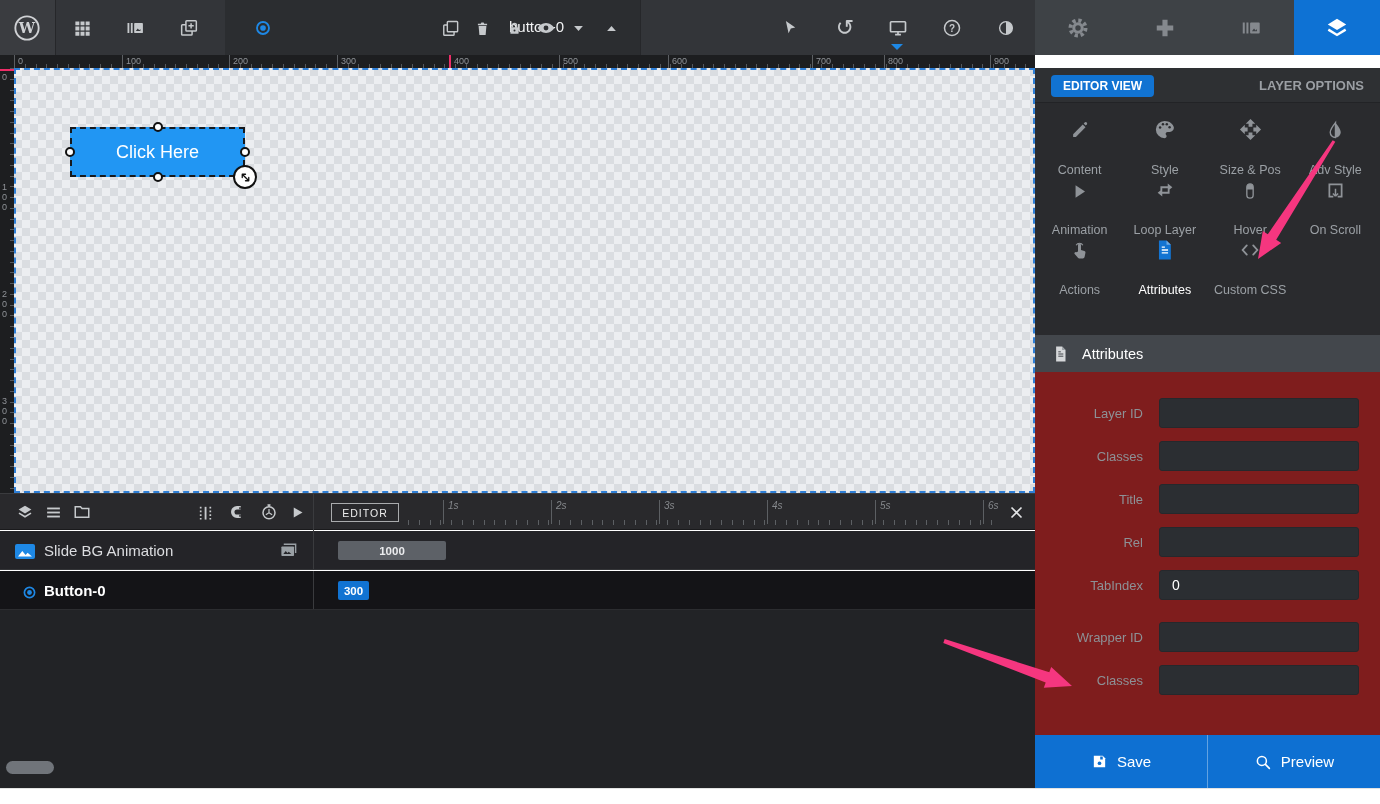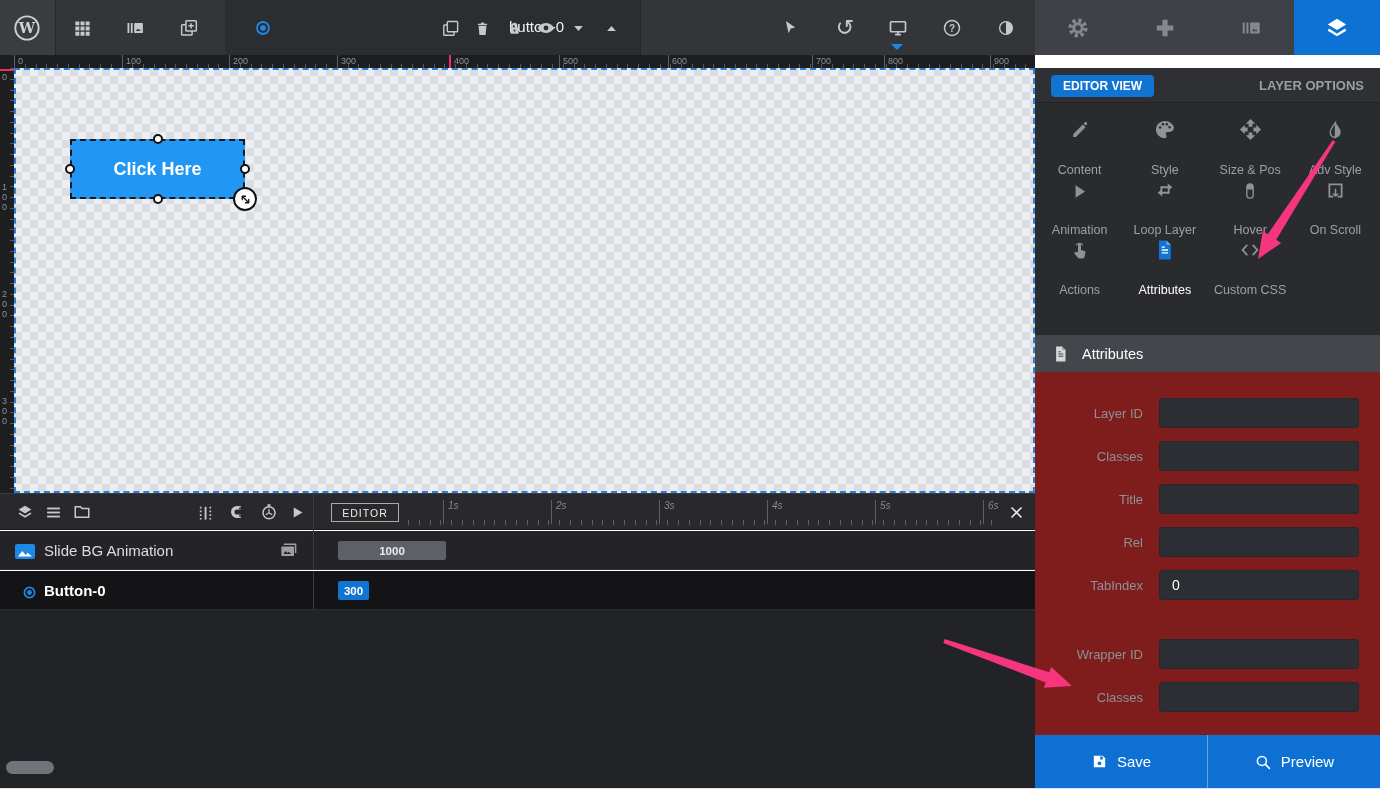--- a/index.html
+++ b/index.html
@@ -32,23 +32,23 @@
   .vr-num { position:absolute; left:2px; width:8px; font-size:9px; line-height:10px; color:#909398; word-break:break-all; }
   #vruler-mark { position:absolute; left:0; top:1px; width:14px; height:2px; background:#ee2d68; }
 
   
   #canvas { left:14px; top:68px; width:1021px; height:425px; background-color:#eceef1;
      background-image:
        linear-gradient(45deg,#dadde1 25%,transparent 25%,transparent 75%,#dadde1 75%),
        linear-gradient(45deg,#dadde1 25%,transparent 25%,transparent 75%,#dadde1 75%);
      background-position:0 0,8px 8px; background-size:16px 16px; }
   #slide-border { position:absolute; inset:0; border:2px dashed #2f7fd6; pointer-events:none; }
-  #click-btn { position:absolute; left:56px; top:71px; width:175px; height:60px; background:#2196f3;
+  #click-btn { position:absolute; left:56px; top:59px; width:175px; height:50px; background:#2196f3;
      border:2px dashed #16191d; display:flex; align-items:center; justify-content:center;
-     color:#fff; font-size:18px; font-weight:bold; cursor:move; }
+     color:#fff; font-size:18px; font-weight:normal; cursor:move; }
   .handle { position:absolute; width:10px; height:10px; border-radius:50%; background:#fff; border:2px solid #111; z-index:4; }
   #resize-handle { position:absolute; width:24px; height:24px; border-radius:50%; background:#fff; border:2px solid #111;
      display:flex; align-items:center; justify-content:center; z-index:5; cursor:nwse-resize; }
 
   
   #tl-header { left:0; top:493px; width:1035px; height:37px; background:#29292c; border-top:1px solid #3a3b3e; border-bottom:1px solid #1a1a1c; }
   .tl-ic { position:absolute; top:7px; width:22px; height:22px; display:flex; align-items:center; justify-content:center; cursor:pointer; color:#c6c9cc; font-size:15px; }
   #editor-btn { position:absolute; left:331px; top:9px; width:68px; height:19px; border:1px solid #a9abad; color:#ececec;
      font-size:10.5px; letter-spacing:1px; display:flex; align-items:center; justify-content:center; cursor:pointer; }
   #tl-ruler-ticks { position:absolute; left:408px; right:40px; bottom:4px; height:5px;
@@ -75,21 +75,21 @@
   .opt-cell { display:flex; flex-direction:column; align-items:center; justify-content:flex-start; gap:22px; cursor:pointer; }
   .opt-cell .oc-icon { height:26px; display:flex; align-items:flex-end; justify-content:center; }
   .opt-cell .oc-label { font-size:12.5px; color:#9ba0a5; }
   .opt-cell.active .oc-label { color:#fff; }
   #attr-head { position:absolute; left:0; top:267px; width:345px; height:37px; background:#43474c;
      display:flex; align-items:center; }
   #attr-head .t { color:#fff; font-size:14.5px; margin-left:14px; }
   #attr-head svg { margin-left:18px; }
   #attr-fields { position:absolute; left:0; top:304px; width:345px; height:363px; background:#7f1d1d; padding-top:26px; }
   .frow { display:flex; align-items:center; height:30px; margin:0 21px 13px 0; }
-  .frow.gap { margin-top:39px; }
+  .frow.gap { margin-top:22px; }
   .frow label { width:108px; text-align:right; margin-right:16px; color:#8d9196; font-size:13px; cursor:default; }
   .frow input { width:200px; height:30px; background:#2b2e32; border:1px solid #26282c; border-radius:3px;
      color:#fff; font-size:14px; padding:0 12px; outline:none; font-family:"Liberation Sans",sans-serif; }
   #save-bar { position:absolute; left:0; top:667px; width:345px; height:53px; background:#0e70d2; display:flex; }
   .sb-btn { flex:1; display:flex; align-items:center; justify-content:center; gap:9px; color:#fff; font-size:15px; cursor:pointer; }
   .sb-btn + .sb-btn { border-left:1px solid rgba(255,255,255,.35); }
 
   #bottom-strip { left:0; top:788px; width:1380px; height:16px; background:#fff; border-top:1px solid #e3e3e3; }
 
   #annotations { left:0; top:0; width:1380px; height:804px; pointer-events:none; z-index:60; }

